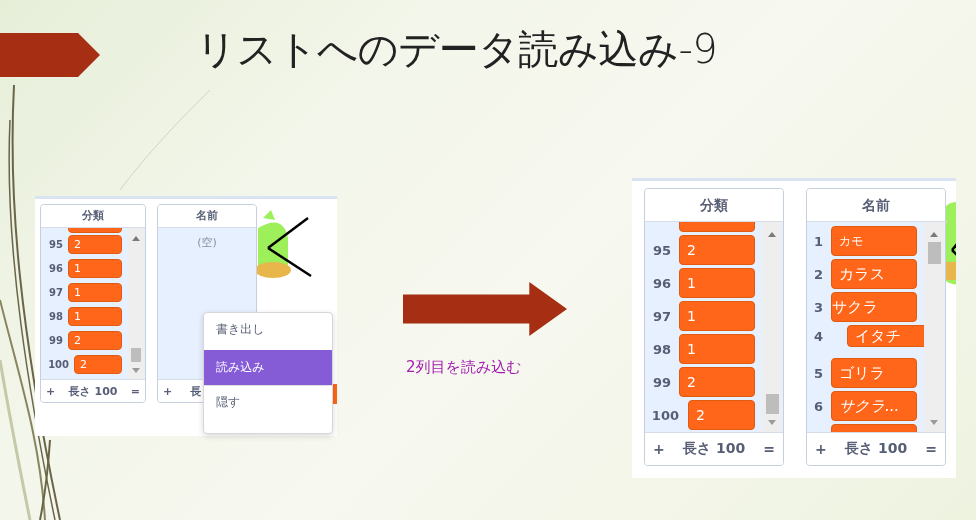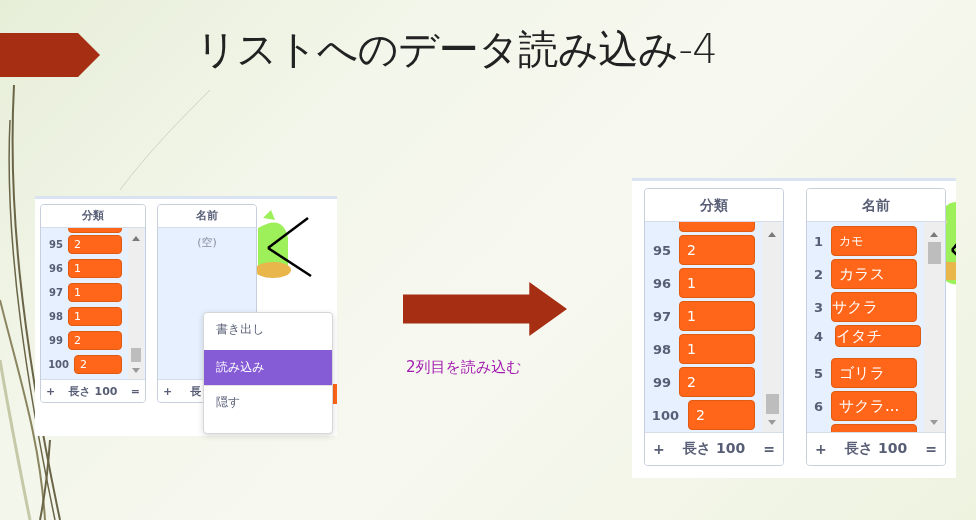--- a/index.html
+++ b/index.html
@@ -77,21 +77,21 @@
 <svg class="deco-lines" viewBox="0 0 976 520">
   <path d="M14 85 C 8 200, 20 330, 60 520" stroke="#6b6548" stroke-width="2" fill="none"></path>
   <path d="M10 120 C 4 250, 30 400, 55 520" stroke="#6b6548" stroke-width="1.5" fill="none"></path>
   <path d="M0 300 C 20 380, 40 440, 45 520" stroke="#8a8560" stroke-width="2" fill="none"></path>
   <path d="M50 440 C 48 470, 44 500, 40 520" stroke="#6b6548" stroke-width="2" fill="none"></path>
   <path d="M0 360 C 10 420, 20 470, 30 520" stroke="#c6c9a8" stroke-width="3" fill="none"></path>
   <path d="M120 190 C 150 150, 180 120, 210 90" stroke="#cfd6be" stroke-width="1" fill="none"></path>
 </svg>
 
 <div class="title-tab"></div>
-<div class="slide-title">リストへのデータ読み込み-4</div>
+<div class="slide-title">リストへのデータ読み込み-9</div>
 
 <div class="shot shot-left">
   <div class="shot-topbar"></div>
 
   <svg class="sprite" style="left:218px;top:12px;" width="80" height="75">
     <path d="M10 10 L18 2 L22 12 Z" fill="#9ef05a"></path>
     <path d="M5 20 Q 30 5 35 30 L 35 60 Q 20 75 5 65 Z" fill="#9ef05a"></path>
     <ellipse cx="20" cy="62" rx="18" ry="8" fill="#e8b64a"></ellipse>
     <line x1="15" y1="40" x2="55" y2="10" stroke="#000" stroke-width="2.5"></line>
     <line x1="15" y1="40" x2="58" y2="68" stroke="#000" stroke-width="2.5"></line>
@@ -228,29 +228,29 @@
       <div class="lm-row" style="top:37px;">
           <span class="lm-idx" style="width:16px;font-size:13px;">2</span>
           <div class="lm-cell" style="margin-left:8px;width:86px;height:30px;font-size:15px;padding-left:7px;">カラス</div>
         </div>
       <div class="lm-row" style="top:70px;">
           <span class="lm-idx" style="width:16px;font-size:13px;">3</span>
           <div class="lm-cell" style="margin-left:8px;width:86px;height:30px;font-size:15px;">サクラ</div>
         </div>
       <div class="lm-row" style="top:103px;">
           <span class="lm-idx" style="width:16px;font-size:13px;">4</span>
-          <div class="lm-cell" style="margin-left:12px;width:86px;height:22px;font-size:15px;">イタチ</div>
+          <div class="lm-cell" style="margin-left:24px;width:86px;height:22px;font-size:15px;padding-left:7px;">イタチ</div>
         </div>
       <div class="lm-row" style="top:136px;">
           <span class="lm-idx" style="width:16px;font-size:13px;">5</span>
           <div class="lm-cell" style="margin-left:8px;width:86px;height:30px;font-size:15px;padding-left:7px;">ゴリラ</div>
         </div>
       <div class="lm-row" style="top:169px;">
           <span class="lm-idx" style="width:16px;font-size:13px;">6</span>
-          <div class="lm-cell" style="margin-left:8px;width:86px;height:30px;font-size:15px;padding-left:7px;">サクラ...</div>
+          <div class="lm-cell" style="margin-left:8px;width:86px;height:30px;font-size:15px;padding-left:7px;font-style:italic;">サクラ...</div>
         </div>
       <div class="lm-row" style="top:202px;">
           <span class="lm-idx" style="width:16px;"></span>
           <div class="lm-cell" style="margin-left:8px;width:86px;height:30px;"></div>
         </div>
       <div class="lm-scroll" style="right:0;top:0;width:20px;height:212px;">
         <div class="tri-up" style="left:6px;top:10px;"></div>
         <div class="lm-thumb" style="left:4px;top:20px;width:13px;height:22px;"></div>
         <div class="tri-down" style="left:6px;top:198px;"></div>
       </div>

